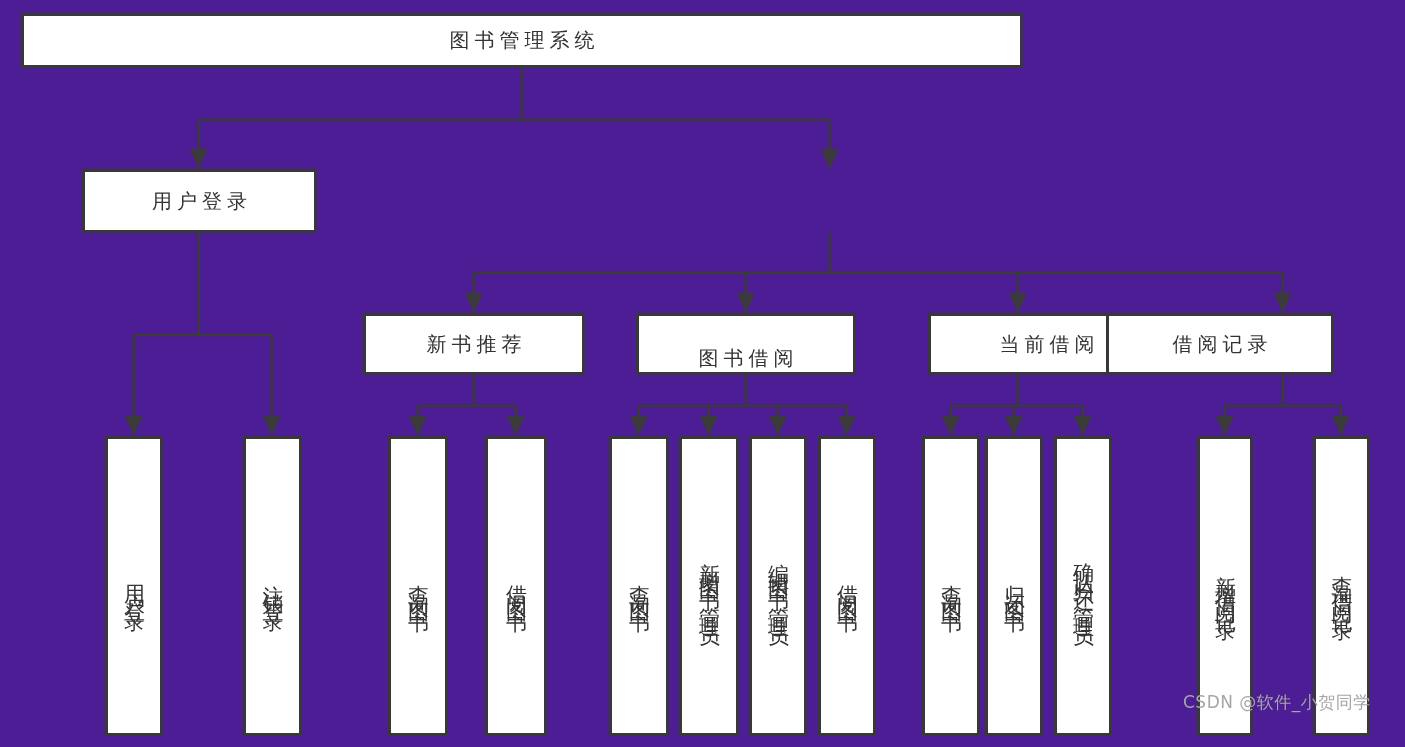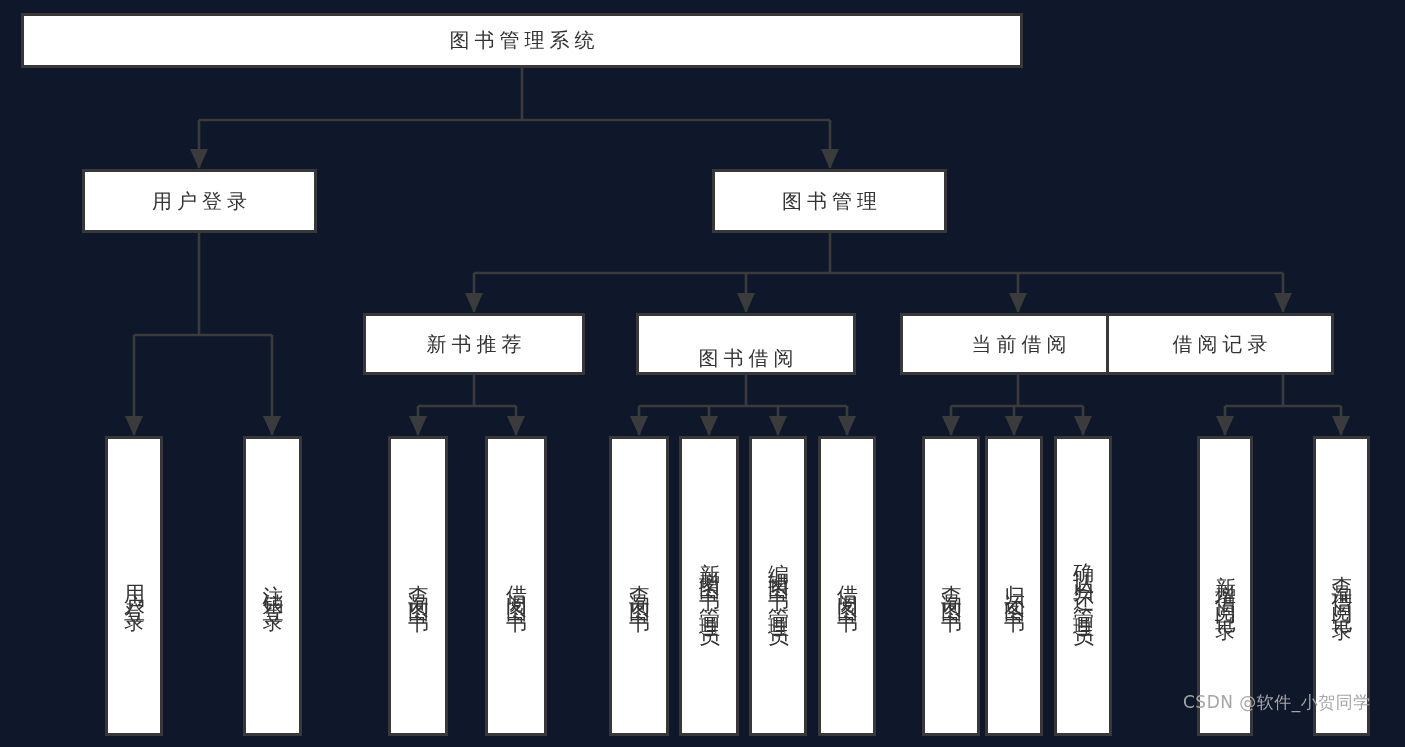--- a/index.html
+++ b/index.html
@@ -1,20 +1,20 @@
 <!DOCTYPE html>
 <html><head>
 <meta charset="utf-8">
 <style>
   html,body { margin:0; padding:0; background:#ffffff; }
   #canvas {
     position: relative;
     width: 1405px;
     height: 747px;
-    background: #0f172a;
+    background: #4c1d95;
     font-family: "DejaVu Sans", "Liberation Sans", sans-serif;
     overflow: hidden;
   }
   #connectors {
     position: absolute;
     left: 0; top: 0;
     width: 1405px; height: 747px;
     z-index: 1;
   }
   #connectors path {
@@ -107,31 +107,28 @@
     <path d="M1341,406 V435" marker-end="url(#arrow)"></path>
   </svg>
 
   <div class="node h" style="left:21px; top:13px; width:1002px; height:55px;">
     <span>图书管理系统</span>
   </div>
 
   <div class="node h" style="left:82px; top:169px; width:235px; height:64px;">
     <span>用户登录</span>
   </div>
-  <div class="node h" style="left:712px; top:169px; width:235px; height:64px;">
-    <span>图书管理</span>
-  </div>
 
   <div class="node h" style="left:363px; top:313px; width:222px; height:62px;">
     <span>新书推荐</span>
   </div>
   <div class="node h" style="left:636px; top:313px; width:220px; height:62px;align-items:flex-end;">
     <span>图书借阅</span>
   </div>
-  <div class="node h" style="left:900px; top:313px; width:238px; height:62px;">
+  <div class="node h" style="left:928px; top:313px; width:238px; height:62px;">
     <span>当前借阅</span>
   </div>
   <div class="node h" style="left:1106px; top:313px; width:228px; height:62px;">
     <span>借阅记录</span>
   </div>
 
   <div class="node v" style="left:105px; top:436px; width:58px; height:300px;">
     <span class="vtext">用户登录</span>
   </div>
   <div class="node v" style="left:243px; top:436px; width:59px; height:300px;">

